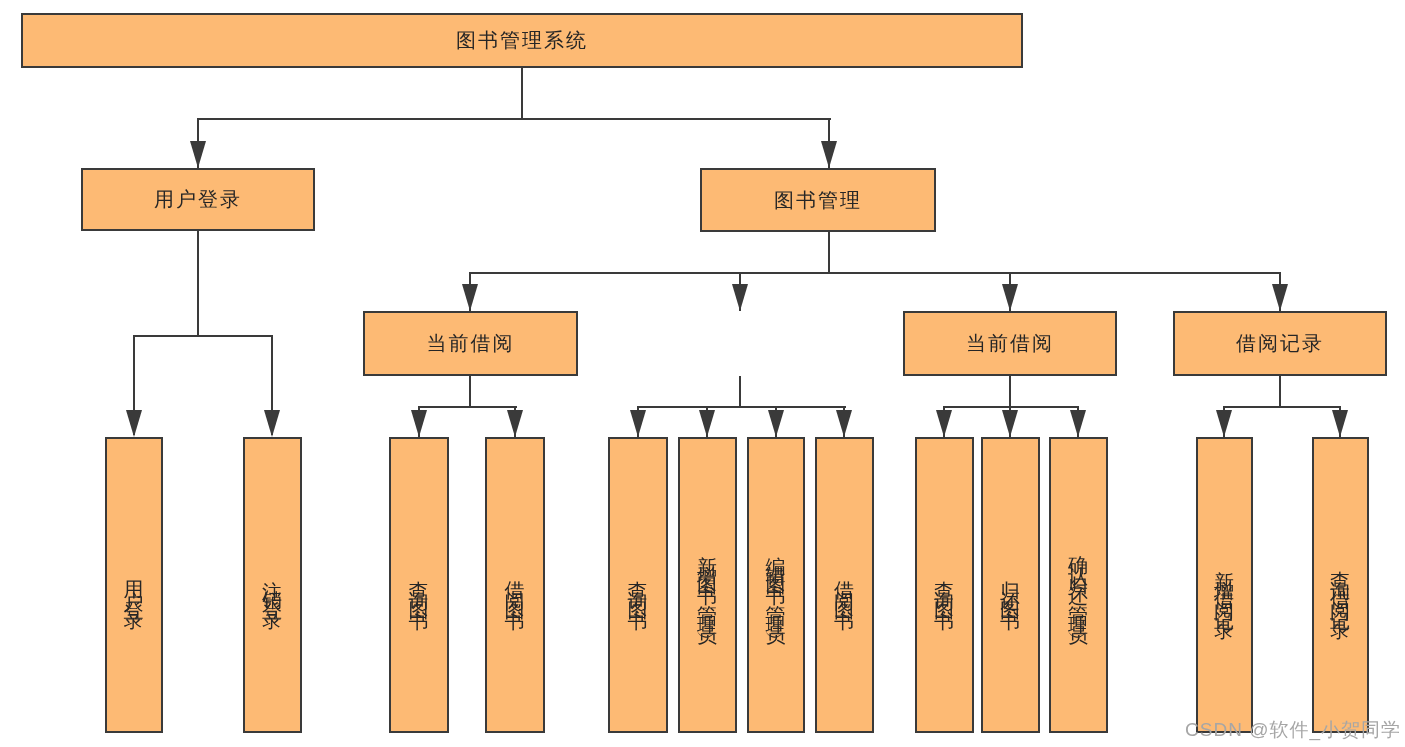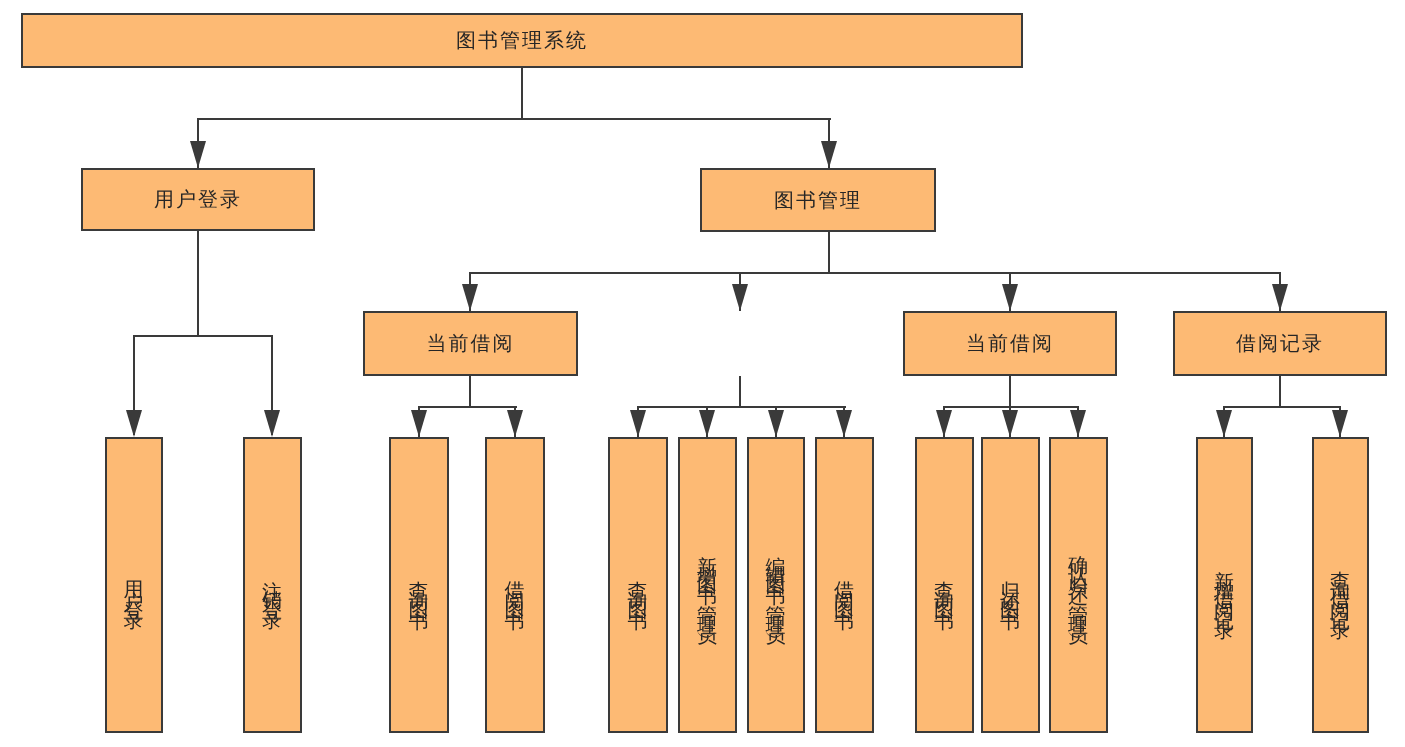--- a/index.html
+++ b/index.html
@@ -180,14 +180,15 @@
     <span class="vtext">确认归还（管理员）</span>
   </div>
 
   <div class="node vnode" style="left:1196px;top:437px;width:57px;height:296px;">
     <span class="vtext">新增借阅记录</span>
   </div>
   <div class="node vnode" style="left:1312px;top:437px;width:57px;height:296px;">
     <span class="vtext">查询借阅记录</span>
   </div>
 
+  <div class="watermark">CSDN @软件_小贺同学</div>
 
 </div>
 
 </body></html>

